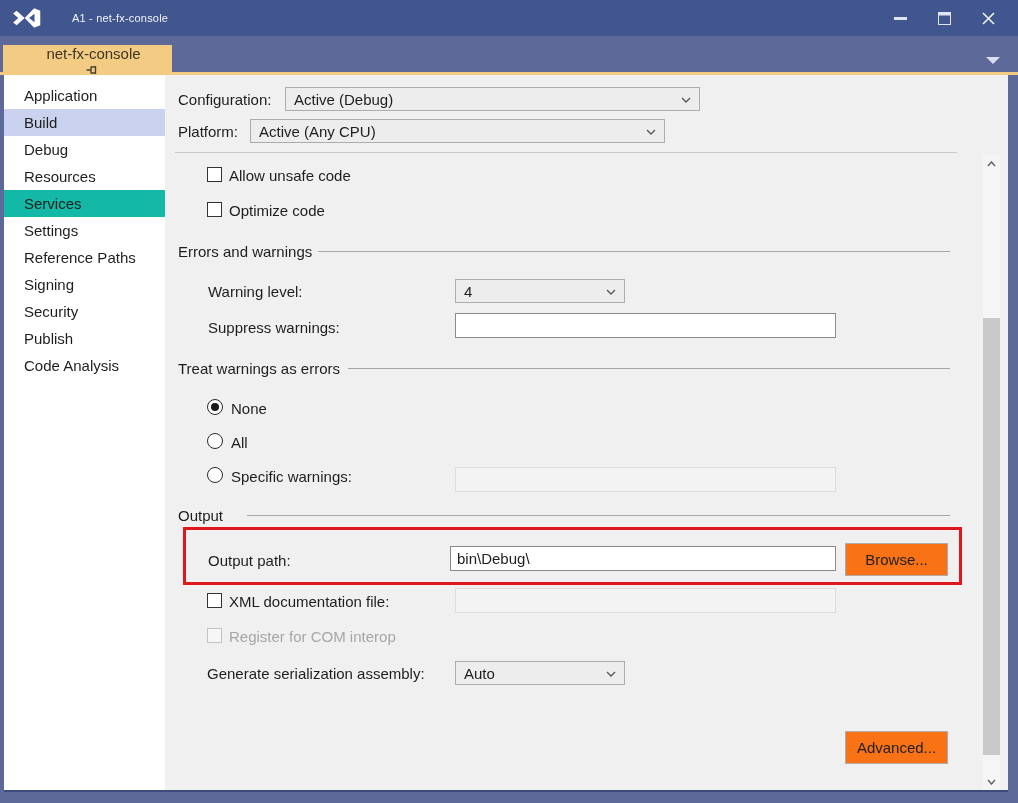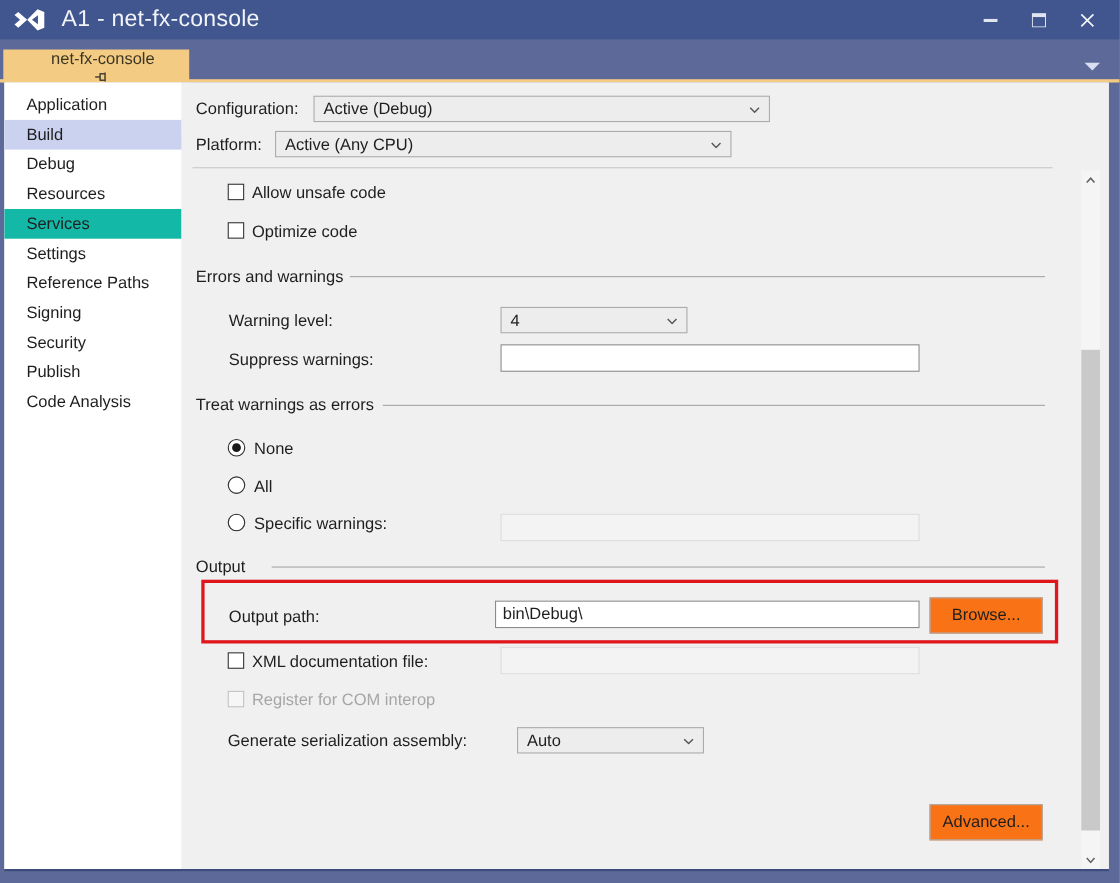--- a/index.html
+++ b/index.html
@@ -8,21 +8,21 @@
     position:relative; width:1018px; height:803px; overflow:hidden;
     background:#5d6a99; font-family:"Liberation Sans", sans-serif;
     -webkit-font-smoothing:antialiased;
   }
   
   .titlebar{
     position:absolute; left:0; top:0; width:1018px; height:36px;
     background:#41558e; color:#fff; display:flex; align-items:center;
   }
   .vslogo{ margin-left:12px; width:30px; height:24px; flex:0 0 auto; }
-  .title-text{ margin-left:14px; font-size:21px; color:#f2f4fa; letter-spacing:.2px; }
+  .title-text{ margin-left:30px; font-size:11px; color:#f2f4fa; letter-spacing:.2px; }
   .win-btns{ position:absolute; right:8px; top:0; height:36px; display:flex; }
   .win-btn{ width:44px; height:36px; display:flex; align-items:center; justify-content:center; }
   
   .tabstrip{
     position:absolute; left:0; top:36px; width:1018px; height:39px; background:#5d6a99;
   }
   .tabstrip .gold-underline{
     position:absolute; left:0; bottom:0; width:100%; height:3px; background:#f3cb82;
   }
   .doc-tab{
@@ -210,21 +210,21 @@
       <div class="annotation"></div>
 
       <div class="cbox" style="left:42px; top:518px;"></div>
       <span class="lbl" style="left:64px; top:518px;">XML documentation file:</span>
       <input class="tinput disabled" style="left: 290px; top: 513px; width: 381px;" disabled="" value="">
 
       <div class="cbox disabled" style="left:42px; top:553px;"></div>
       <span class="lbl disabled-text" style="left:64px; top:553px;">Register for COM interop</span>
 
       <span class="lbl" style="left:42px; top:590px;">Generate serialization assembly:</span>
-      <div class="combo" style="left:290px; top:586px; width:170px;margin-left:15px;">
+      <div class="combo" style="left:290px; top:586px; width:170px;">
         <span>Auto</span>
         <svg class="chev" width="10" height="6" viewBox="0 0 10 6">
             <path d="M1 1 L5 5 L9 1" stroke="#555" stroke-width="1.3" fill="none"></path>
           </svg>
       </div>
 
       <div class="btn" style="left:680px; top:656px; width:103px; height:33px;">
         <span>Advanced...</span>
       </div>
 

